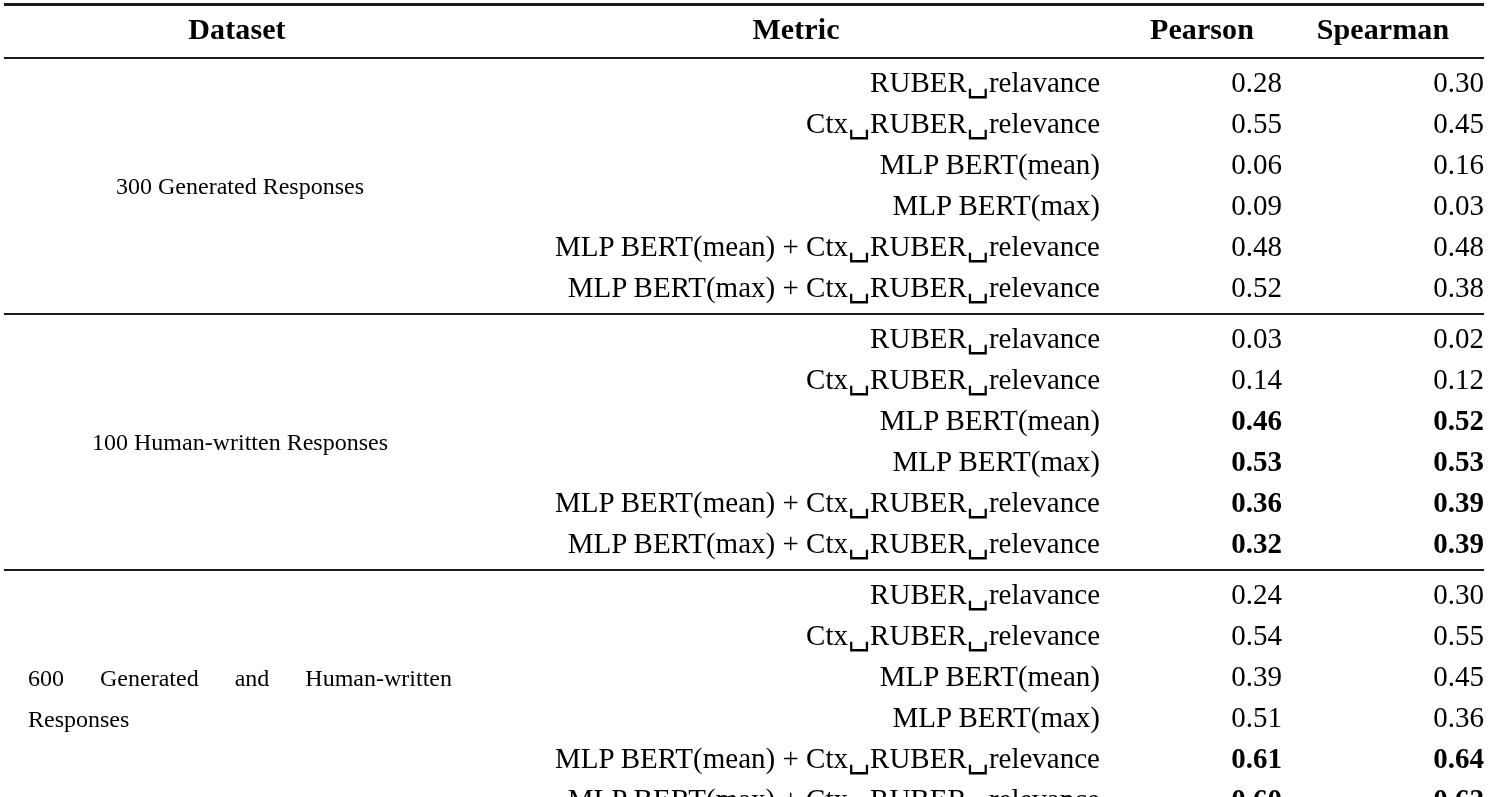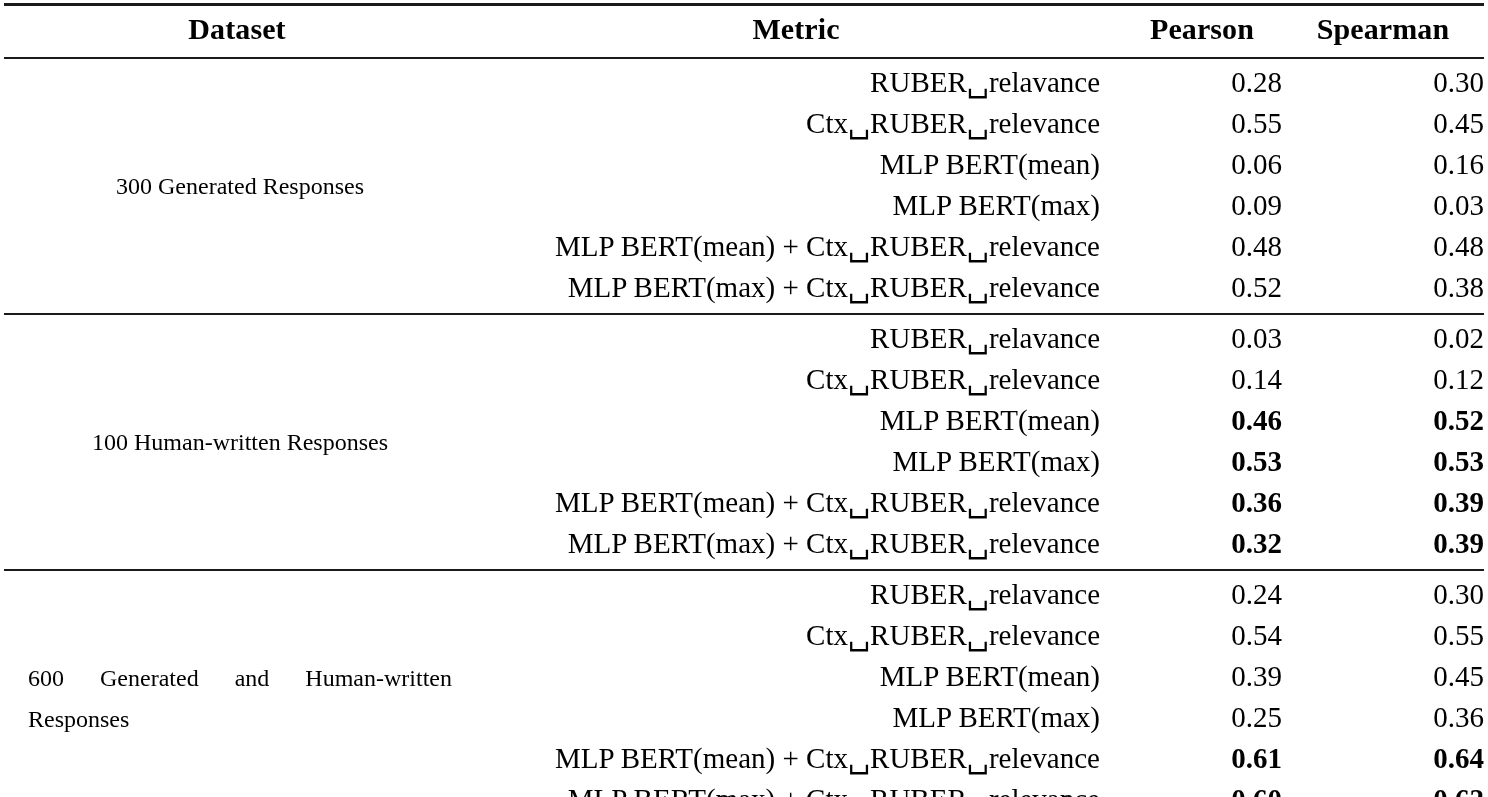--- a/index.html
+++ b/index.html
@@ -217,21 +217,21 @@
           <td class="num-cell">0.54</td>
           <td class="num-cell">0.55</td>
         </tr>
         <tr>
           <td class="metric-cell">MLP BERT(mean)</td>
           <td class="num-cell">0.39</td>
           <td class="num-cell">0.45</td>
         </tr>
         <tr>
           <td class="metric-cell">MLP BERT(max)</td>
-          <td class="num-cell">0.25</td>
+          <td class="num-cell">0.51</td>
           <td class="num-cell">0.36</td>
         </tr>
         <tr>
           <td class="metric-cell">MLP BERT(mean) + Ctx␣RUBER␣relevance</td>
           <td class="num-cell bold">0.61</td>
           <td class="num-cell bold">0.64</td>
         </tr>
         <tr class=" block-last">
           <td class="metric-cell">MLP BERT(max) + Ctx␣RUBER␣relevance</td>
           <td class="num-cell bold">0.60</td>

